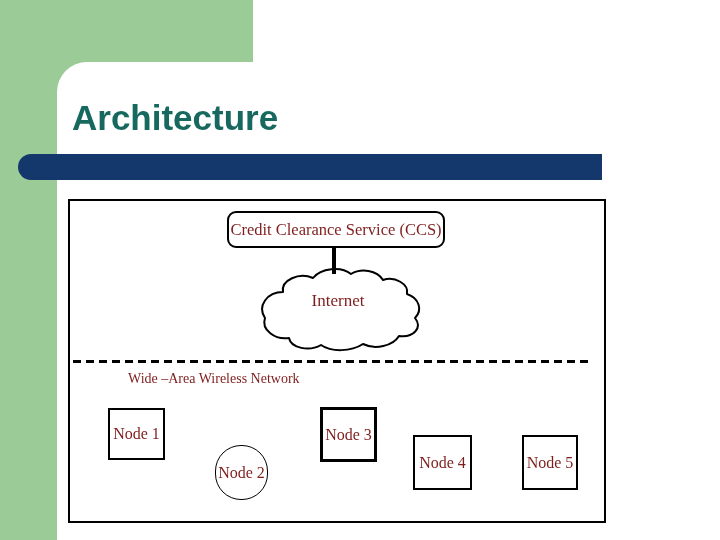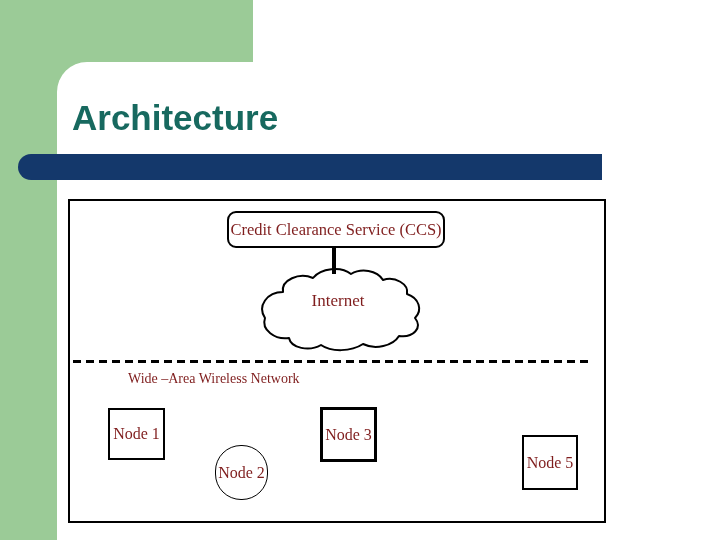--- a/index.html
+++ b/index.html
@@ -156,18 +156,21 @@
 
     <div class="node-box node-1">
       <span>Node 1</span>
     </div>
     <div class="node-box node-2">
       <span>Node 2</span>
     </div>
     <div class="node-box node-3">
       <span>Node 3</span>
     </div>
+    <div class="node-box node-4">
+      <span>Node 4</span>
+    </div>
     <div class="node-box node-5">
       <span>Node 5</span>
     </div>
 
   </div>
 </div>
 
 </body></html>

